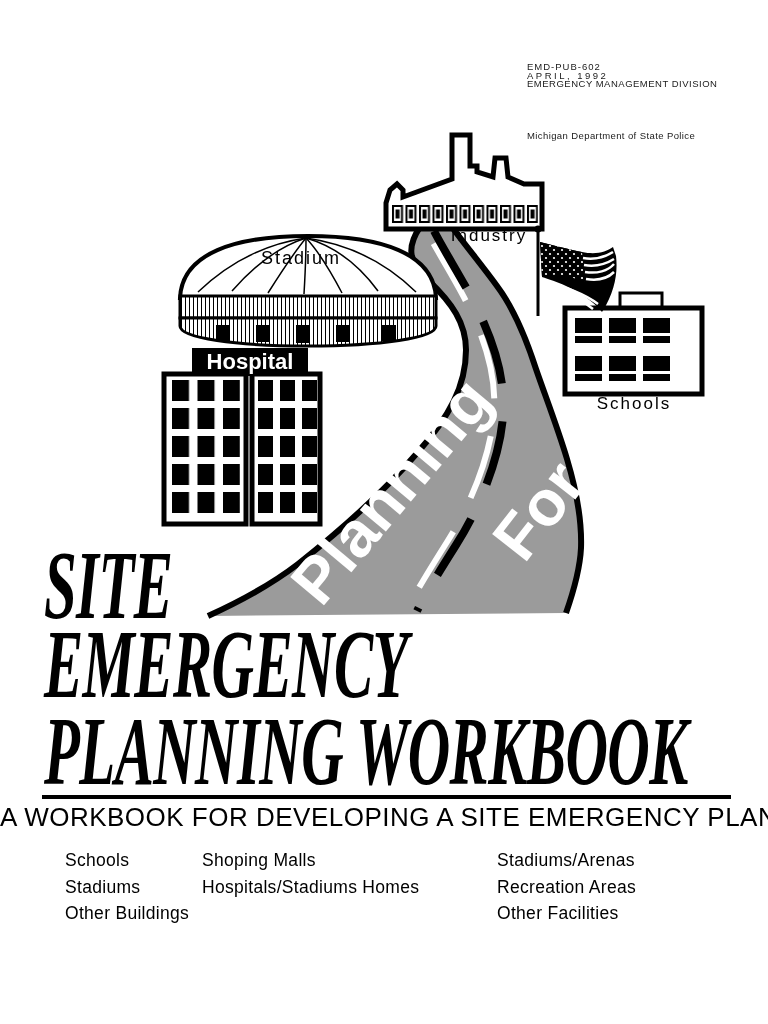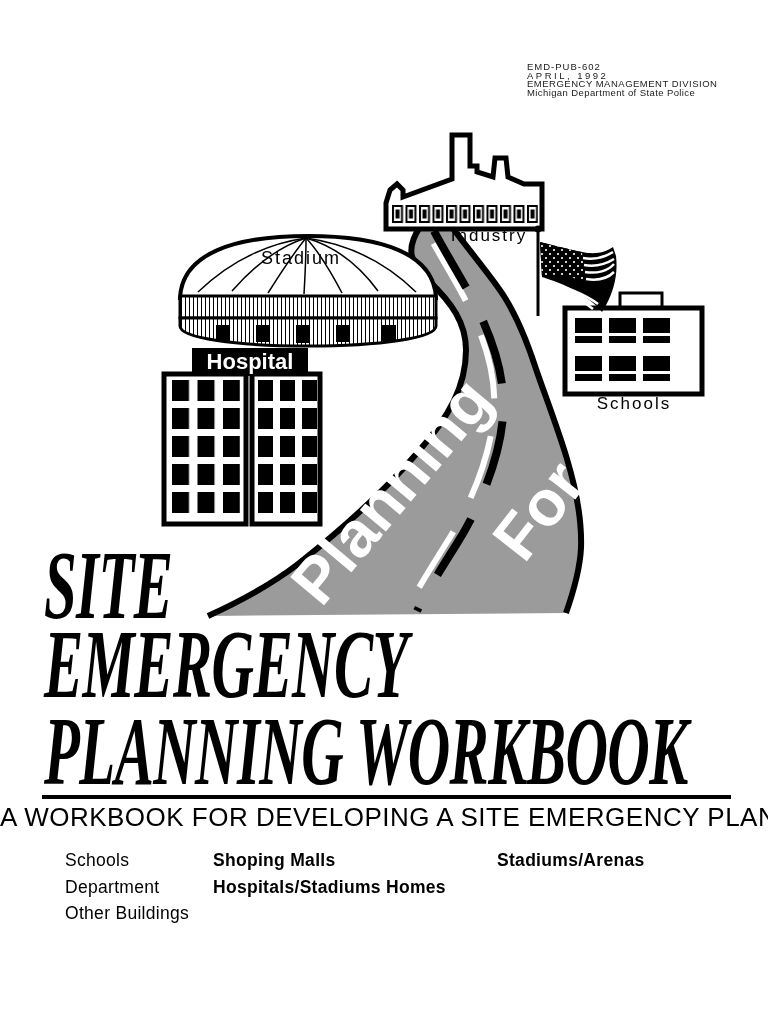--- a/index.html
+++ b/index.html
@@ -5,38 +5,38 @@
   html,body{margin:0;padding:0;background:#fff;}
   .page{position:relative;width:768px;height:1024px;background:#ffffff;overflow:hidden;
         font-family:"Liberation Sans",sans-serif;color:#000;}
   .abs{position:absolute;}
 
   
   .pubblock{left:527px;top:63px;font-size:9.5px;line-height:8.5px;color:#1a1a1a;}
   .pubblock .l1{letter-spacing:1px;}
   .pubblock .l2{letter-spacing:2.5px;}
   .pubblock .l3{letter-spacing:.5px;text-align:right;}
-  .pubblock .l4{letter-spacing:.4px;}
+  .pubblock .l4{letter-spacing:.4px;margin-top:43px;}
 
   
   .art{left:0;top:0;width:768px;height:1024px;}
 
   
   .title-line{left:44px;font-family:"Liberation Serif",serif;font-style:italic;font-weight:bold;
               font-size:98px;line-height:1;white-space:nowrap;letter-spacing:-1px;
               transform:scaleX(0.60);transform-origin:left top;}
   .t1{top:536px;} .t2{top:615px;} .t3{top:702px;}
 
   .hrule{left:42px;top:795px;width:689px;height:4px;background:#000;}
 
   .subtitle{left:0;top:802px;width:768px;text-align:center;font-size:26px;
             letter-spacing:.5px;white-space:nowrap;}
 
   .faccol{top:847px;font-size:17.5px;line-height:26.5px;letter-spacing:.3px;white-space:nowrap;}
-  .fc1{left:65px;} .fc2{left:213px;font-weight:bold;} .fc3{left:497px;font-weight:bold;}
+  .fc1{left:65px;} .fc2{left:202px;} .fc3{left:497px;}
 
   .svgtext{font-family:"Liberation Sans",sans-serif;}
 </style>
 </head>
 <body>
 
 <div class="page">
 
   <div class="abs pubblock">
     <div class="l1">EMD-PUB-602</div>
@@ -173,24 +173,26 @@
   <div class="abs title-line t1">SITE</div>
   <div class="abs title-line t2">EMERGENCY</div>
   <div class="abs title-line t3">PLANNING WORKBOOK</div>
 
   <div class="abs hrule"></div>
 
   <div class="abs subtitle">A WORKBOOK FOR DEVELOPING A SITE EMERGENCY PLAN</div>
 
   <div class="abs faccol fc1">
     <div>Schools</div>
-    <div>Department</div>
+    <div>Stadiums</div>
     <div>Other Buildings</div>
   </div>
   <div class="abs faccol fc2">
     <div>Shoping Malls</div>
     <div>Hospitals/Stadiums Homes</div>
   </div>
   <div class="abs faccol fc3">
     <div>Stadiums/Arenas</div>
+    <div>Recreation Areas</div>
+    <div>Other Facilities</div>
   </div>
 
 </div>
 
 </body></html>

